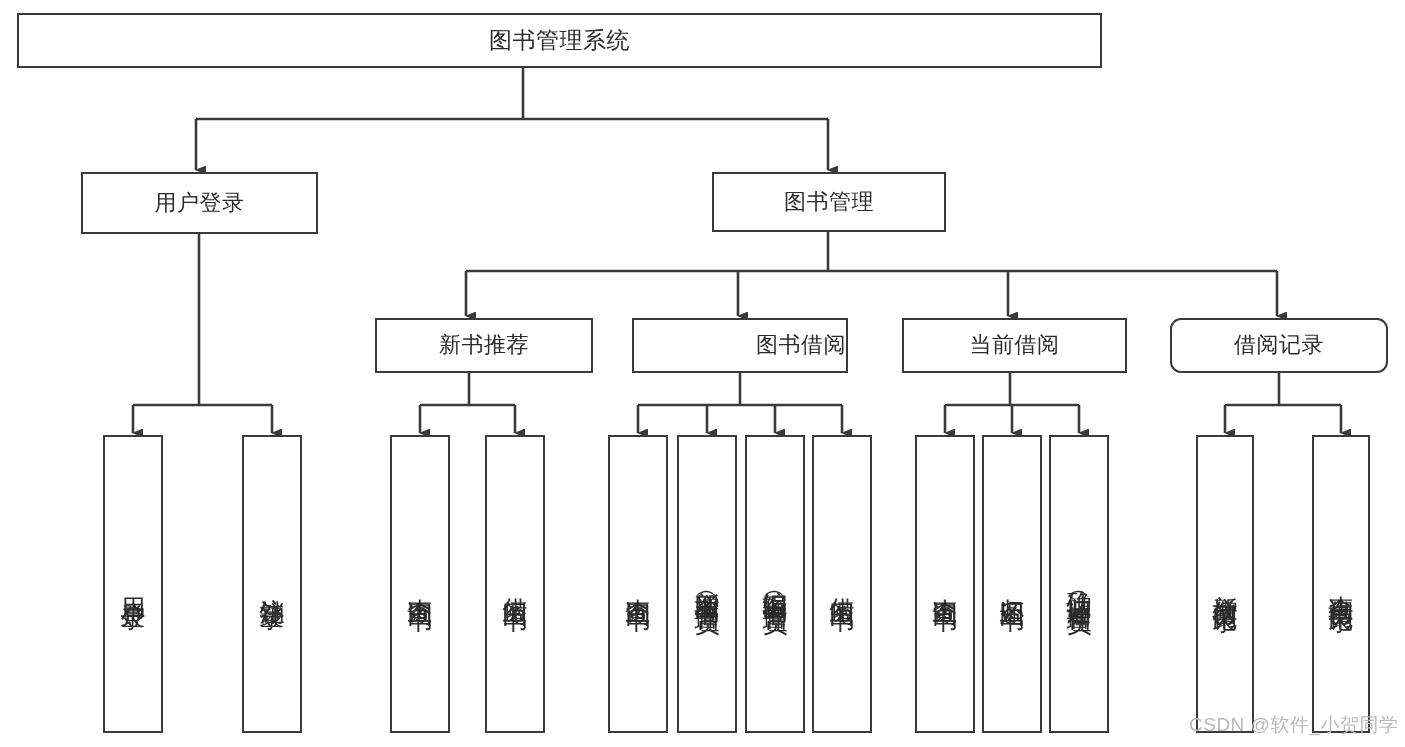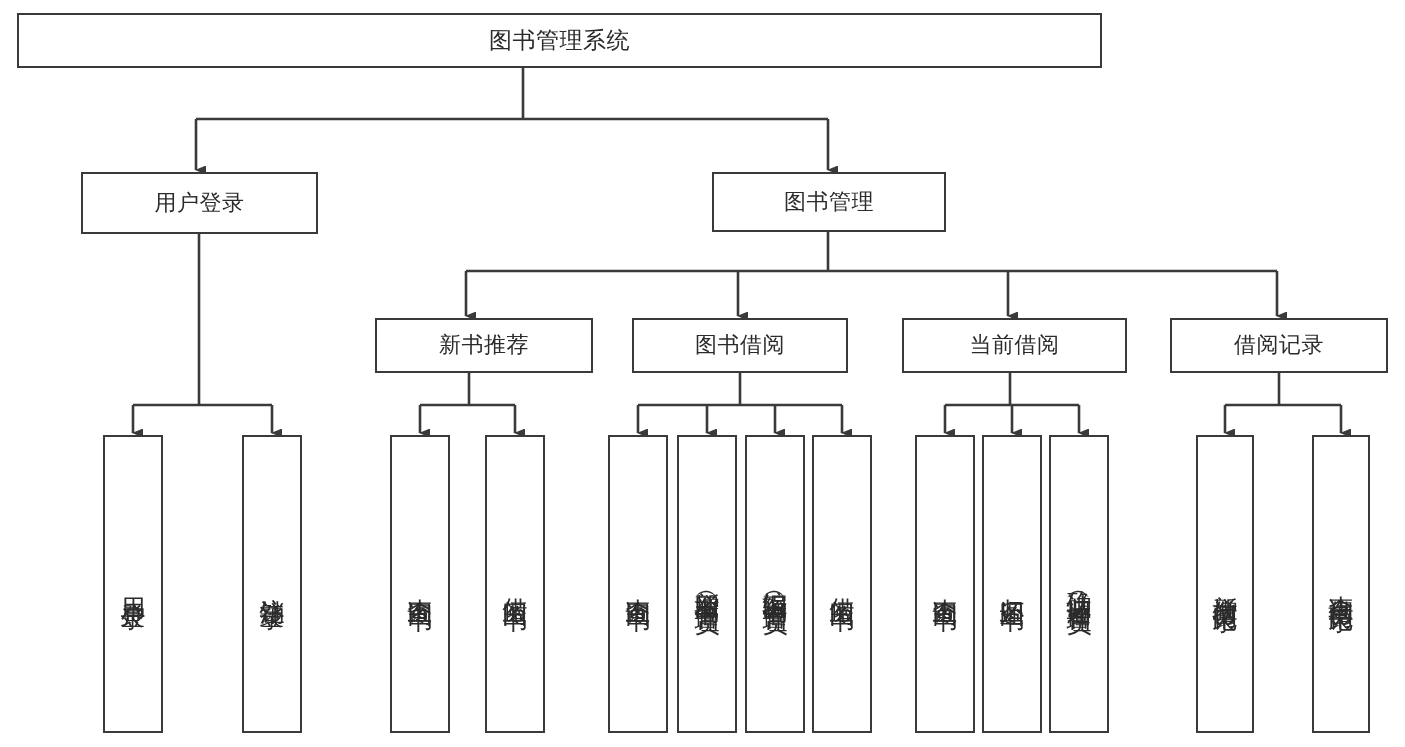--- a/index.html
+++ b/index.html
@@ -119,27 +119,27 @@
       </div>
       <div class="node-box horizontal level2" style="left: 81px; top: 172px; width: 237px; height: 62px;">
         <div class="node-label">用户登录</div>
       </div>
       <div class="node-box horizontal level2" style="left: 712px; top: 172px; width: 234px; height: 60px;">
         <div class="node-label">图书管理</div>
       </div>
       <div class="node-box horizontal level3" style="left: 375px; top: 318px; width: 218px; height: 55px;">
         <div class="node-label">新书推荐</div>
       </div>
-      <div class="node-box horizontal level3" style="left: 632px; top: 318px; width: 216px; height: 55px;">
+      <div class="node-box horizontal level3" style="left: 632px; top: 318px; width: 216px; height: 55px; justify-content: flex-end;">
         <div class="node-label">图书借阅</div>
       </div>
       <div class="node-box horizontal level3" style="left: 902px; top: 318px; width: 225px; height: 55px;">
         <div class="node-label">当前借阅</div>
       </div>
-      <div class="node-box horizontal level3" style="left: 1170px; top: 318px; width: 218px; height: 55px;">
+      <div class="node-box horizontal level3" style="left: 1170px; top: 318px; width: 218px; height: 55px; border-radius: 11px;">
         <div class="node-label">借阅记录</div>
       </div>
       <div class="node-box vertical leaf" style="left: 103px; top: 435px; width: 60px; height: 298px;">
         <div class="node-label">用户登录</div>
       </div>
       <div class="node-box vertical leaf" style="left: 242px; top: 435px; width: 60px; height: 298px;">
         <div class="node-label">注销登录</div>
       </div>
       <div class="node-box vertical leaf" style="left: 390px; top: 435px; width: 60px; height: 298px;">
         <div class="node-label">查询图书</div>
@@ -169,14 +169,15 @@
         <div class="node-label">确认归还（管理员）</div>
       </div>
       <div class="node-box vertical leaf" style="left: 1196px; top: 435px; width: 58px; height: 298px;">
         <div class="node-label">新增借阅记录</div>
       </div>
       <div class="node-box vertical leaf" style="left: 1312px; top: 435px; width: 58px; height: 298px;">
         <div class="node-label">查询借阅记录</div>
       </div>
     </div>
 
+  <div class="watermark" style="left: 1189px; top: 712px;">CSDN @软件_小贺同学</div>
 
 </div>
 
 </body></html>

